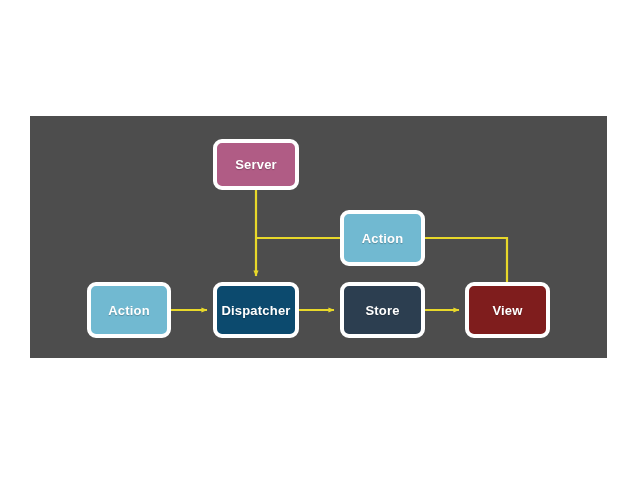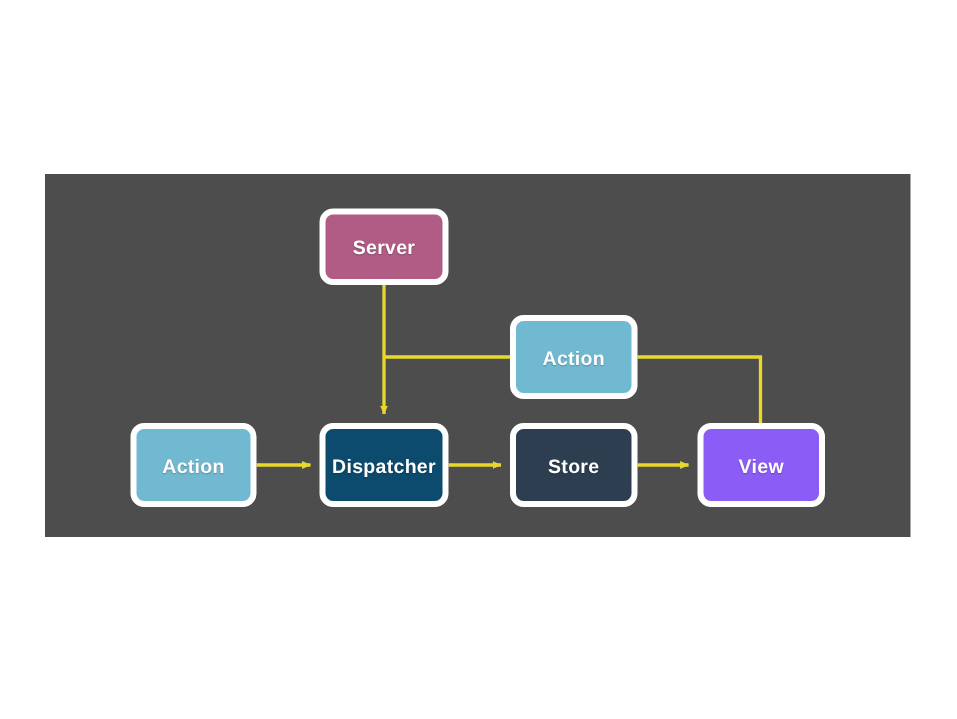--- a/index.html
+++ b/index.html
@@ -11,21 +11,21 @@
   .node{position:absolute;box-sizing:border-box;
         border:4px solid #ffffff;border-radius:9px;
         display:flex;align-items:center;justify-content:center;
         color:#ffffff;font-weight:bold;font-size:13px;letter-spacing:.2px;
         text-shadow:0 1px 1px rgba(0,0,0,.25);z-index:4;}
   #node-server    {left:213px;top:139px;width:86px;height:51px;background:#b05c85;}
   #node-action-top{left:340px;top:210px;width:85px;height:56px;background:#71b9d1;}
   #node-action-left{left:87px;top:282px;width:84px;height:56px;background:#71b9d1;}
   #node-dispatcher{left:213px;top:282px;width:86px;height:56px;background:#0c4a6e;}
   #node-store     {left:340px;top:282px;width:85px;height:56px;background:#2c3e50;}
-  #node-view      {left:465px;top:282px;width:85px;height:56px;background:#8b5cf6;}
+  #node-view      {left:465px;top:282px;width:85px;height:56px;background:#7f1d1d;}
   #wires{position:absolute;left:0;top:0;width:638px;height:479px;z-index:2;}
 </style>
 </head>
 <body>
 
 <div id="canvas">
 
   <div id="panel"></div>
 
   <svg id="wires" viewBox="0 0 638 479" xmlns="http://www.w3.org/2000/svg">

